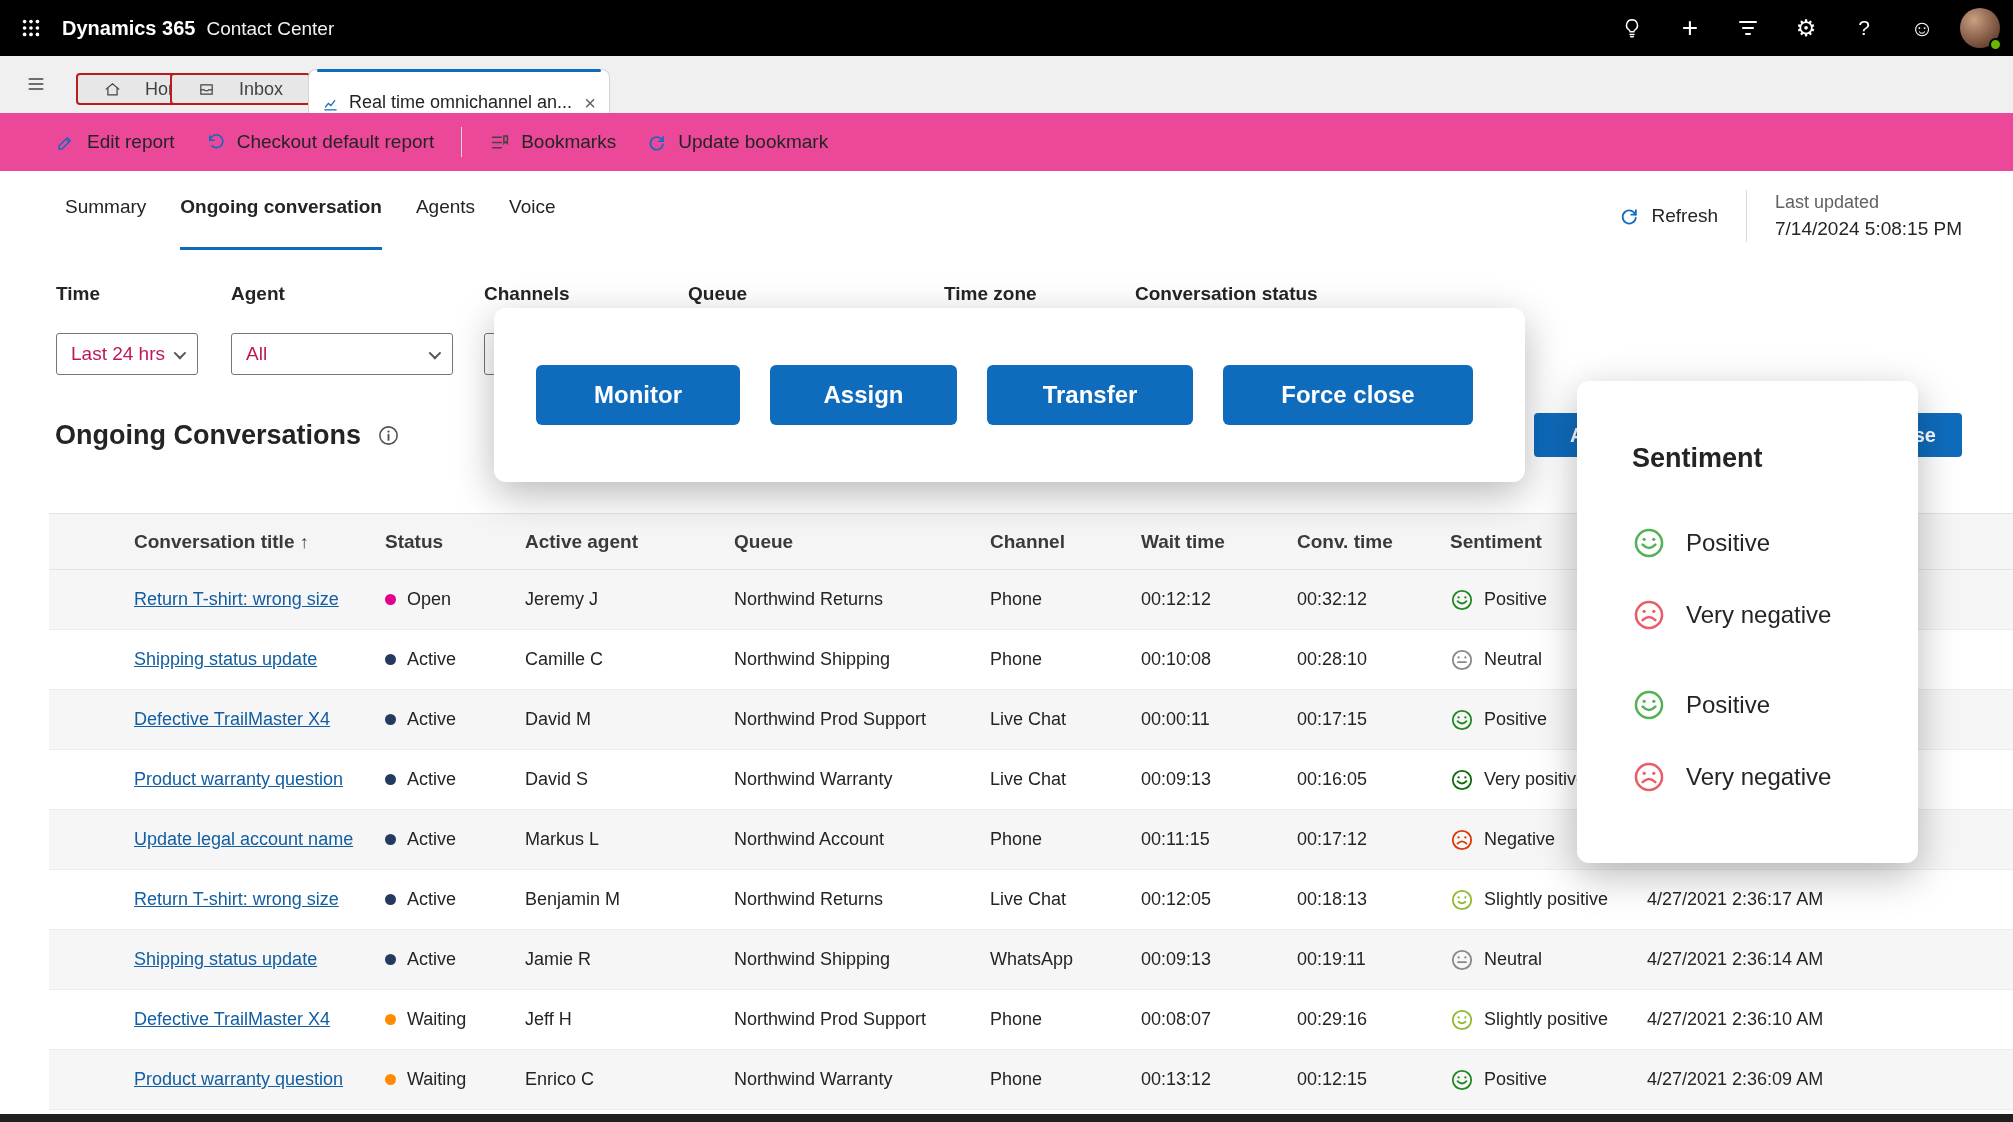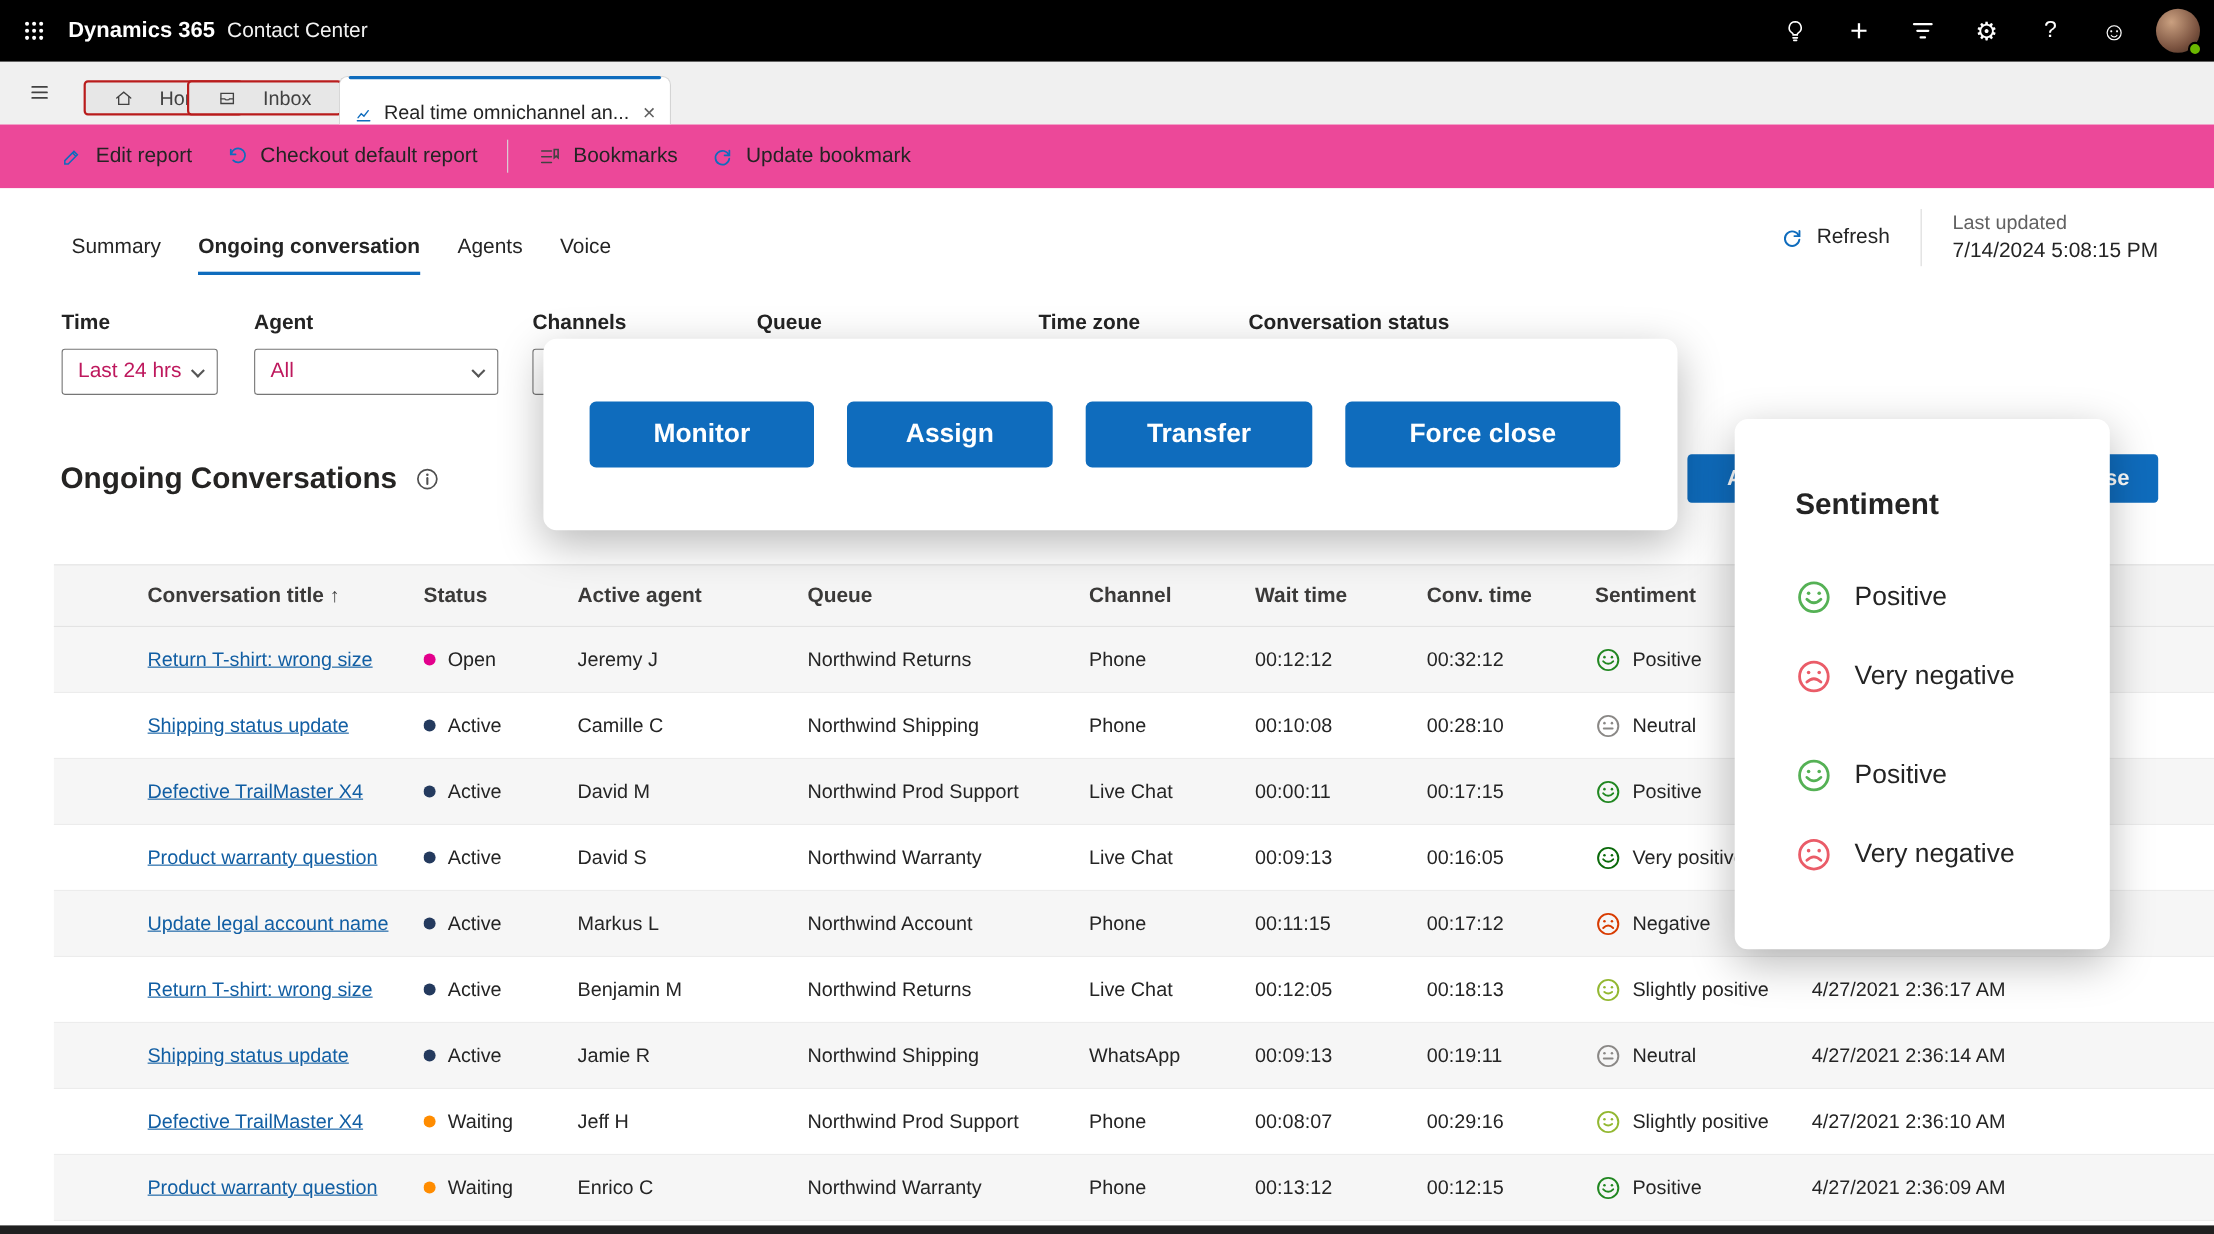--- a/index.html
+++ b/index.html
@@ -32,33 +32,33 @@
   .activeTab{position:absolute;left:308px;top:13px;width:302px;height:44px;background:#fff;border:1px solid #d4d4d4;border-bottom:none;border-radius:8px 8px 0 0;display:flex;align-items:flex-end;gap:10px;padding:0 13px;font-size:18px;color:#242424;cursor:pointer}
   .activeTab::before{content:"";position:absolute;top:-1px;left:8px;right:8px;height:3px;background:var(--accent,#0f6cbd);border-radius:2px}
   .closex{margin-left:auto;background:none;border:none;color:#616161;font-size:20px;cursor:pointer;line-height:1;font-family:inherit}
 
   
   .toolbar{position:absolute;top:113px;left:0;right:0;height:58px;background:#ec4899;display:flex;align-items:center;padding-left:40px;z-index:8}
   .tool{display:flex;align-items:center;gap:11px;font-size:19px;color:#242424;background:none;border:none;font-family:inherit;cursor:pointer;padding:9px 15px;border-radius:4px;white-space:nowrap}
   .sep{width:1px;height:30px;background:#dadada;margin:0 12px}
 
   
-  .rtabs{position:absolute;top:196px;left:65px;display:flex;gap:34px;align-items:flex-end;height:54px;z-index:2}
+  .rtabs{position:absolute;top:196px;left:65px;display:flex;gap:34px;height:54px;z-index:2}
   .rtab{font-size:19px;color:#242424;padding-bottom:14px;cursor:pointer;white-space:nowrap}
   .rtab.active{font-weight:700;border-bottom:3px solid var(--accent,#0f6cbd);padding-bottom:11px}
   .refresh-area{position:absolute;top:190px;right:51px;display:flex;align-items:center;z-index:2}
   .refresh-btn{display:flex;align-items:center;gap:11px;font-size:19px;color:#242424;background:none;border:none;font-family:inherit;cursor:pointer}
   .vsep{width:1px;height:52px;background:#d9d9d9;margin:0 28px}
   .lastupd .l1{font-size:18px;color:#616161}
   .lastupd .l2{font-size:19px;color:#242424;margin-top:5px}
 
   
   .filter{position:absolute;top:283px;z-index:2}
   .f0{left:56px}.f1{left:231px}.f2{left:484px}.f3{left:688px}.f4{left:944px}.f5{left:1135px}
-  .flabel{font-size:19px;font-weight:600;color:#242424;margin-bottom:12px;white-space:nowrap}
+  .flabel{font-size:19px;font-weight:600;color:#242424;margin-bottom:28px;white-space:nowrap}
   .fbox{height:42px;background:#fff;border:1px solid #767676;border-radius:3px;display:flex;align-items:center;padding:0 14px;font-size:19px;color:#be185d;cursor:pointer}
   .f0 .fbox{width:142px}.f1 .fbox{width:222px}.f2 .fbox{width:220px}.f3 .fbox{width:220px}.f4 .fbox{width:220px}.f5 .fbox{width:250px}
   .chev{width:9px;height:9px;border-right:2px solid #565656;border-bottom:2px solid #565656;transform:rotate(45deg) translateY(-2px);margin-left:auto}
 
   
   .heading-row{position:absolute;left:55px;top:420px;display:flex;align-items:center;gap:17px;z-index:2}
   .h1{font-size:27px;font-weight:700;color:#252423;white-space:nowrap}
 
   
   .action-row{position:absolute;left:1534px;top:413px;right:51px;height:44px;z-index:5}

